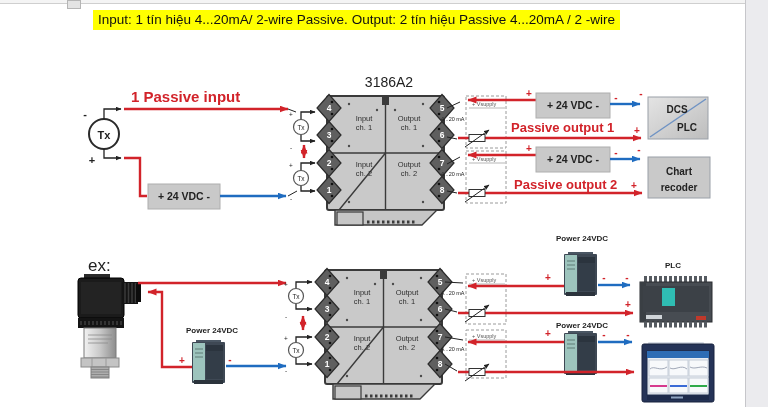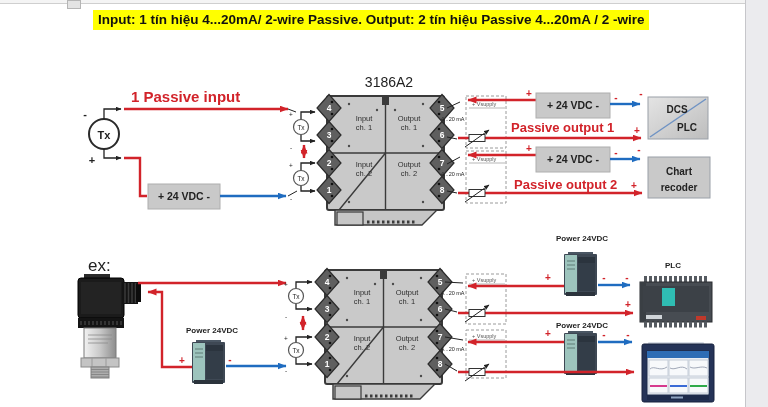--- a/index.html
+++ b/index.html
@@ -5,21 +5,21 @@
   html,body{margin:0;padding:0;background:#fff;}
   #stage{position:relative;width:768px;height:407px;background:#fff;overflow:hidden;
          font-family:"Liberation Sans",sans-serif;}
   #top-line{position:absolute;left:0;top:0;width:768px;height:3px;background:#f4f4f4;
             border-bottom:1px solid #cfcfcf;}
   #top-handle{position:absolute;left:67px;top:0;width:12px;height:7px;background:#e3e3e3;
               border:1px solid #b5b5b5;}
   #right-strip{position:absolute;right:0;top:0;width:22px;height:407px;background:#ebebee;
                border-left:1px solid #c6c6ca;}
   #title-bar{position:absolute;left:93px;top:10px;background:#ffff00;color:#111;
-             font-size:13.5px;line-height:20px;padding:0 5px;white-space:nowrap;font-weight:bold;}
+             font-size:13.5px;line-height:20px;padding:0 5px;white-space:nowrap;}
   svg{position:absolute;left:0;top:0;}
   svg text{font-family:"Liberation Sans",sans-serif;}
   .txt{fill:#222;}
   .red{fill:#d2232a;}
   .bold{font-weight:bold;}
   .mid{text-anchor:middle;}
   .wr{stroke:#d2232a;stroke-width:2.4;fill:none;}
   .wb{stroke:#1f6cc0;stroke-width:2.4;fill:none;}
   .wk{stroke:#222;stroke-width:1.3;fill:none;}
   .wk2{stroke:#222;stroke-width:1;fill:none;}

